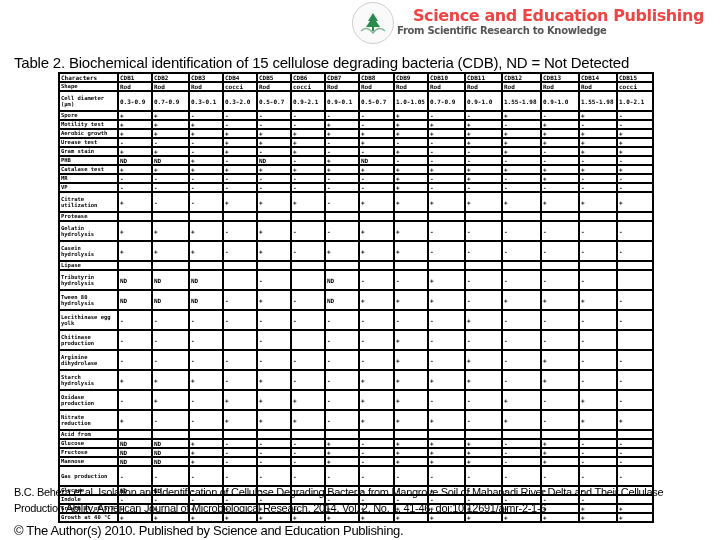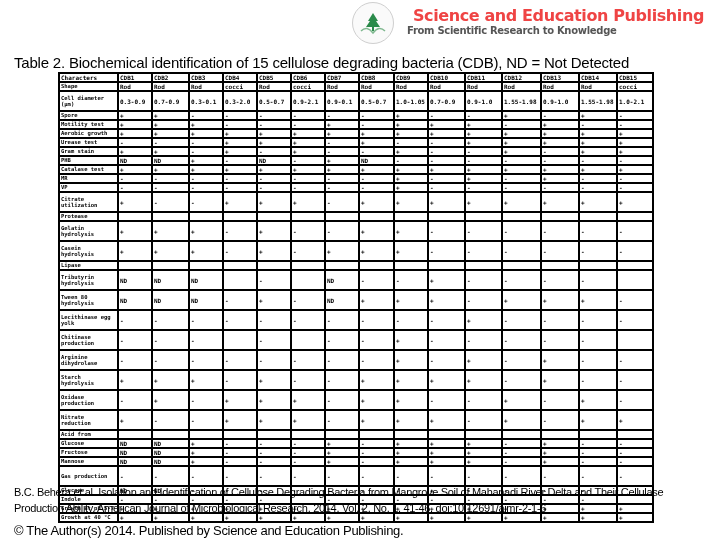--- a/index.html
+++ b/index.html
@@ -1,21 +1,21 @@
 <!DOCTYPE html>
 <html><head>
 <meta charset="utf-8">
 <style>
   html, body { margin:0; padding:0; background:#fff; }
   body { width:720px; height:540px; position:relative; overflow:hidden; font-family:"Liberation Sans", sans-serif; color:#000; }
   .logo { position:absolute; left:352px; top:0; width:368px; height:46px; }
   .logo-circle { position:absolute; left:0; top:2px; width:40px; height:40px; border-radius:50%; border:1px solid #cfcfcf; background:#fafafa; }
   .logo-circle svg { position:absolute; left:4px; top:4px; }
   .logo-title { position:absolute; left:47px; top:6px; font-family:"DejaVu Sans", sans-serif; font-weight:bold; font-size:16px; color:#ef4444; letter-spacing:-0.4px; white-space:nowrap;margin-left:14px; }
-  .logo-sub { position:absolute; left:55px; top:25px; font-family:"DejaVu Sans", sans-serif; font-weight:bold; font-size:10px; color:#555; letter-spacing:-0.3px; white-space:nowrap; }
+  .logo-sub { position:absolute; left:45px; top:25px; font-family:"DejaVu Sans", sans-serif; font-weight:bold; font-size:10px; color:#555; letter-spacing:-0.3px; white-space:nowrap; }
   .caption { position:absolute; left:14px; top:54px; font-size:15px; white-space:nowrap; letter-spacing:-0.2px; }
   table.bio { position:absolute; left:58px; top:72px; border-collapse:collapse; table-layout:fixed; font-family:"DejaVu Sans Mono", monospace; font-size:6px; line-height:7px; }
   table.bio td { border:2px solid #000; padding:0 1px; vertical-align:middle; white-space:nowrap; overflow:hidden; font-weight:bold; }
   table.bio td.ch { font-size:5.5px; white-space:normal; line-height:6.5px; }
   table.bio tr.h1 td { height:7px; }
   table.bio tr.h2 td { height:18px; }
   .citation { position:absolute; left:14px; top:484px; font-size:11px; line-height:16px; width:700px; letter-spacing:-0.3px; }
   .copyright { position:absolute; left:14px; top:523px; font-size:13px; letter-spacing:-0.3px; white-space:nowrap; }
 </style>
 </head>
@@ -666,13 +666,13 @@
         <td>+</td>
         <td>+</td>
         <td>+</td>
         <td>+</td>
         <td>+</td>
       </tr>
     </tbody>
 </table>
 
 <div class="citation">B.C. Behera et al. Isolation and Identification of Cellulose Degrading Bacteria from Mangrove Soil of Mahanadi River Delta and Their Cellulase Production Ability. American Journal of Microbiological Research, 2014, Vol. 2, No. 1, 41-46. doi:10.12691/ajmr-2-1-6</div>
-<div class="copyright">© The Author(s) 2014. Published by Science and Education Publishing.</div>
+<div class="copyright">© The Author(s) 2010. Published by Science and Education Publishing.</div>
 
 </body></html>

